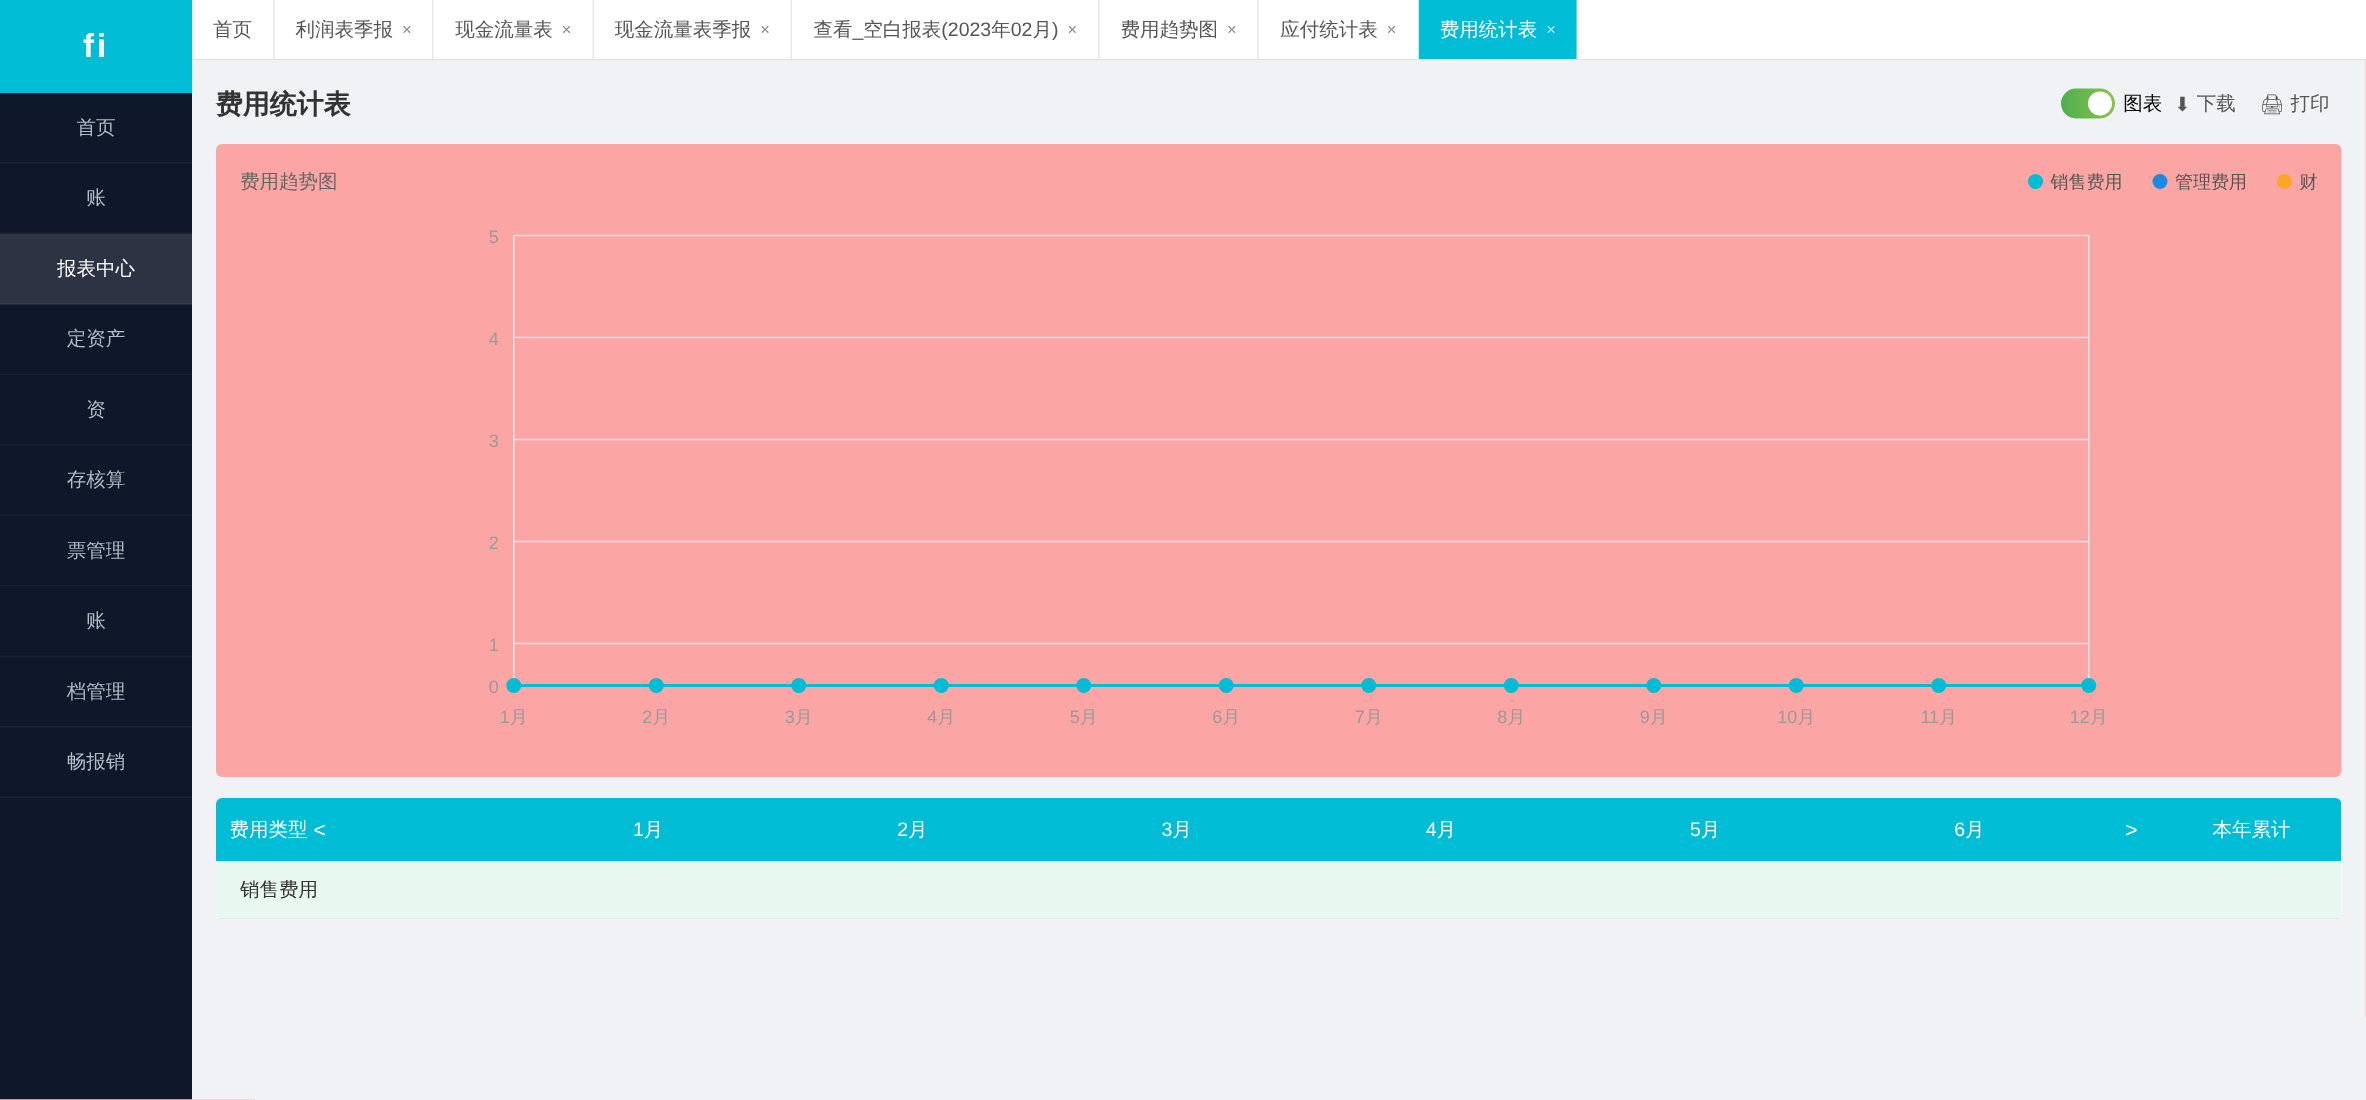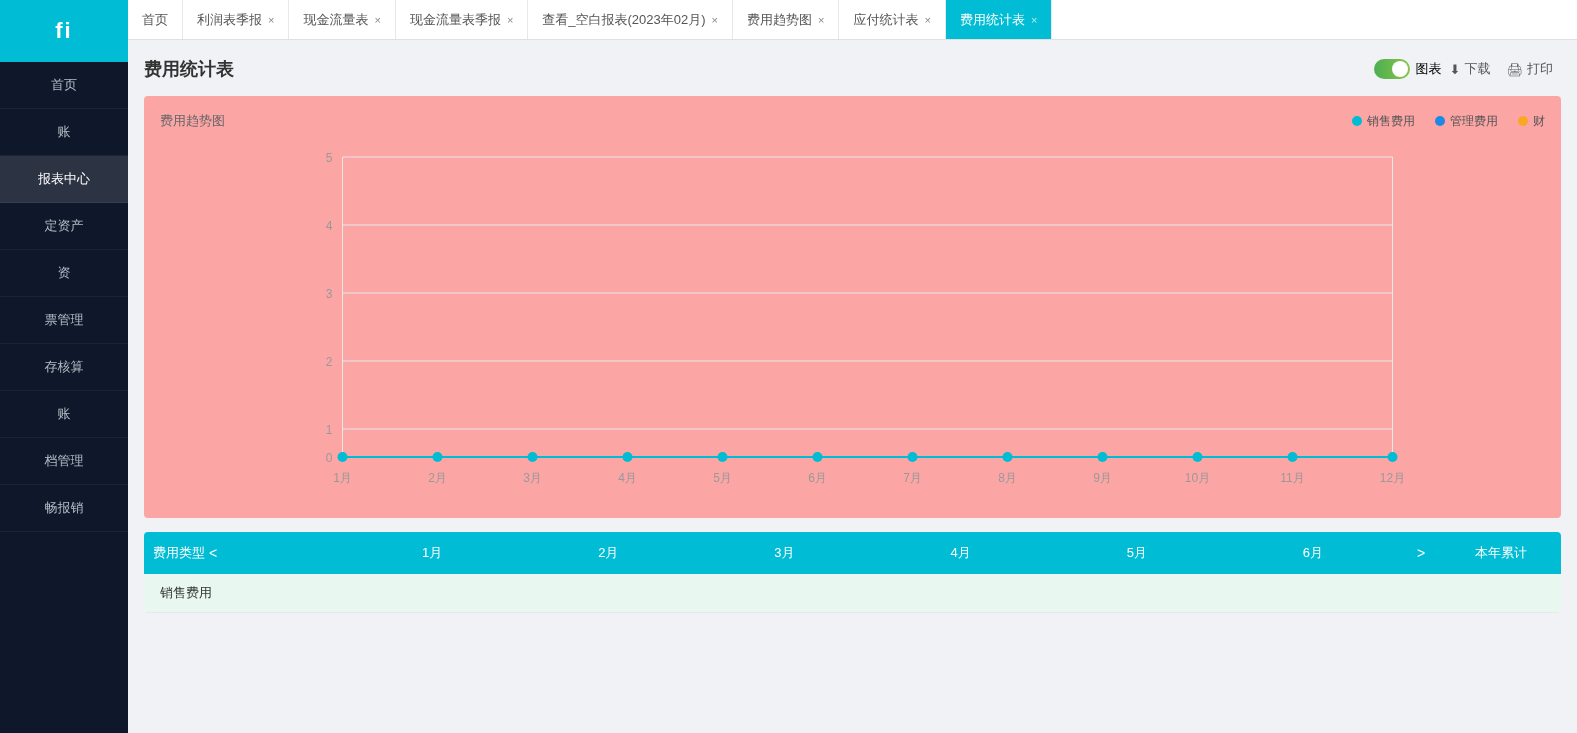--- a/index.html
+++ b/index.html
@@ -234,22 +234,22 @@
 </head>
 <body>
 
 <div class="sidebar">
   <div class="sidebar-logo">fi</div>
   <div class="sidebar-item">首页</div>
   <div class="sidebar-item">账</div>
   <div class="sidebar-item active">报表中心</div>
   <div class="sidebar-item">定资产</div>
   <div class="sidebar-item">资</div>
+  <div class="sidebar-item">存核算</div>
   <div class="sidebar-item">票管理</div>
-  <div class="sidebar-item">存核算</div>
   <div class="sidebar-item">账</div>
   <div class="sidebar-item">档管理</div>
   <div class="sidebar-item">畅报销</div>
 </div>
 
 <div class="main">
 
   <div class="tab-bar">
     <div class="tab-item">
       <span>首页</span>

